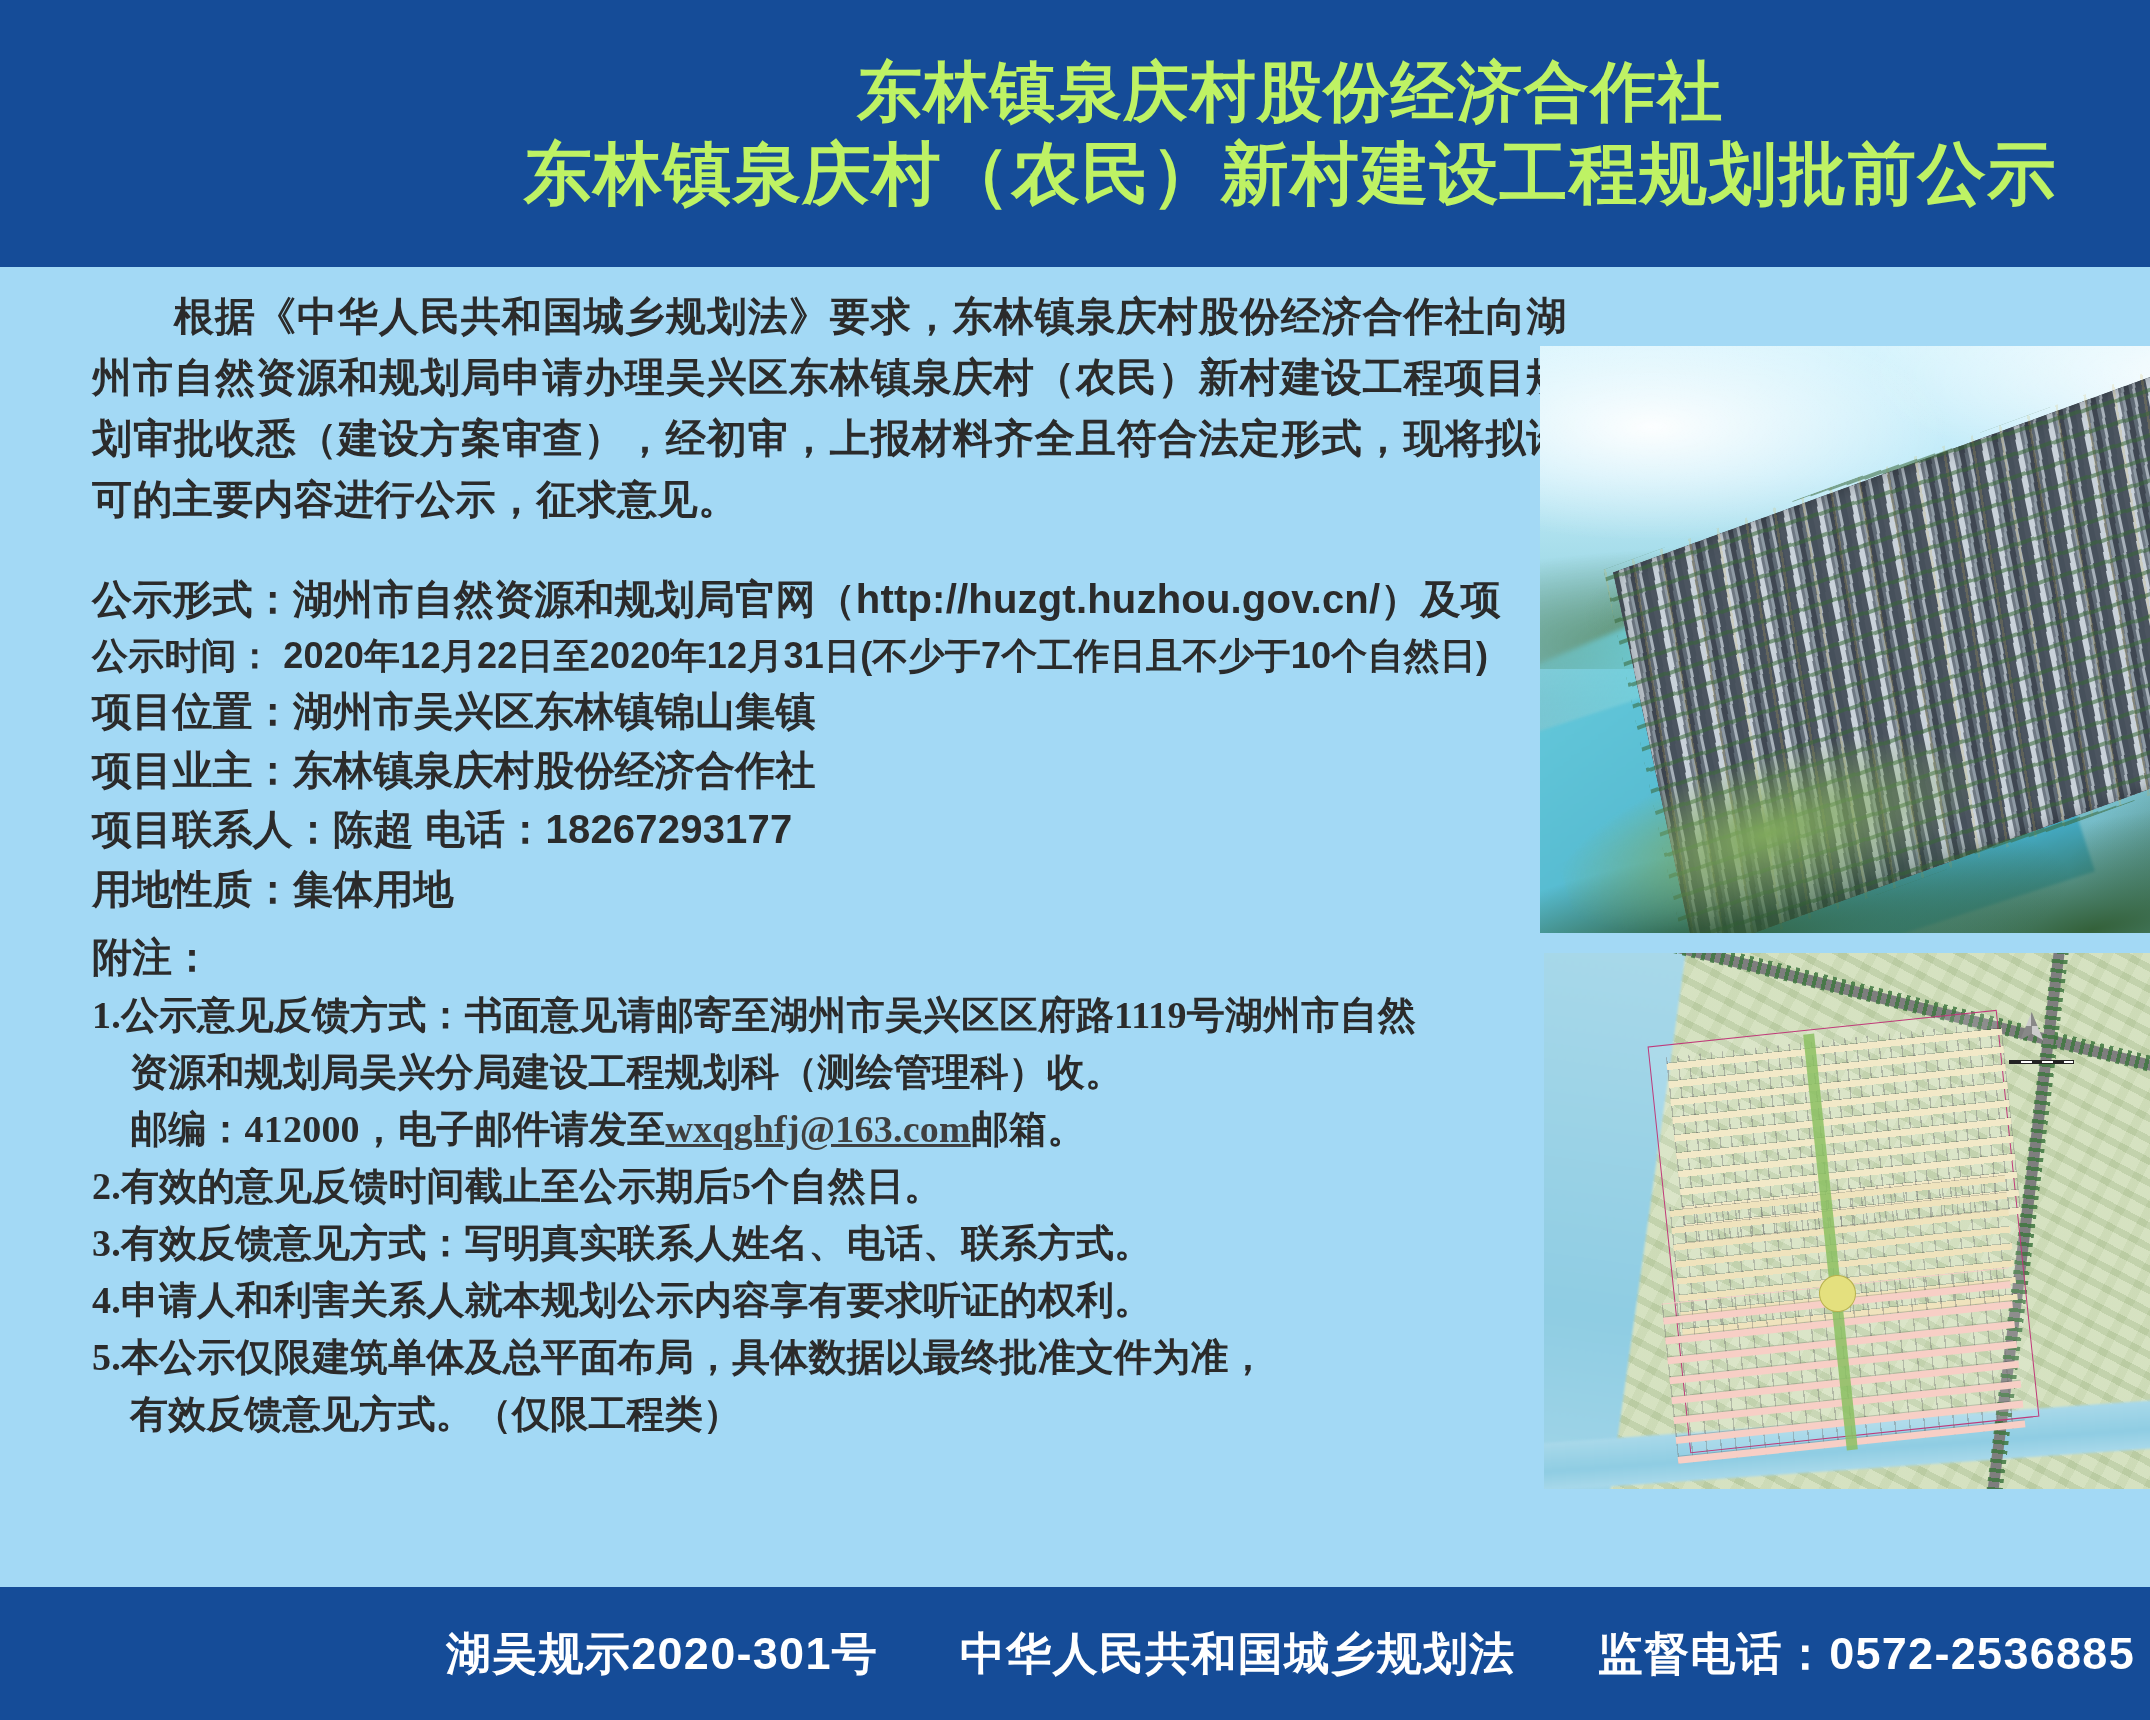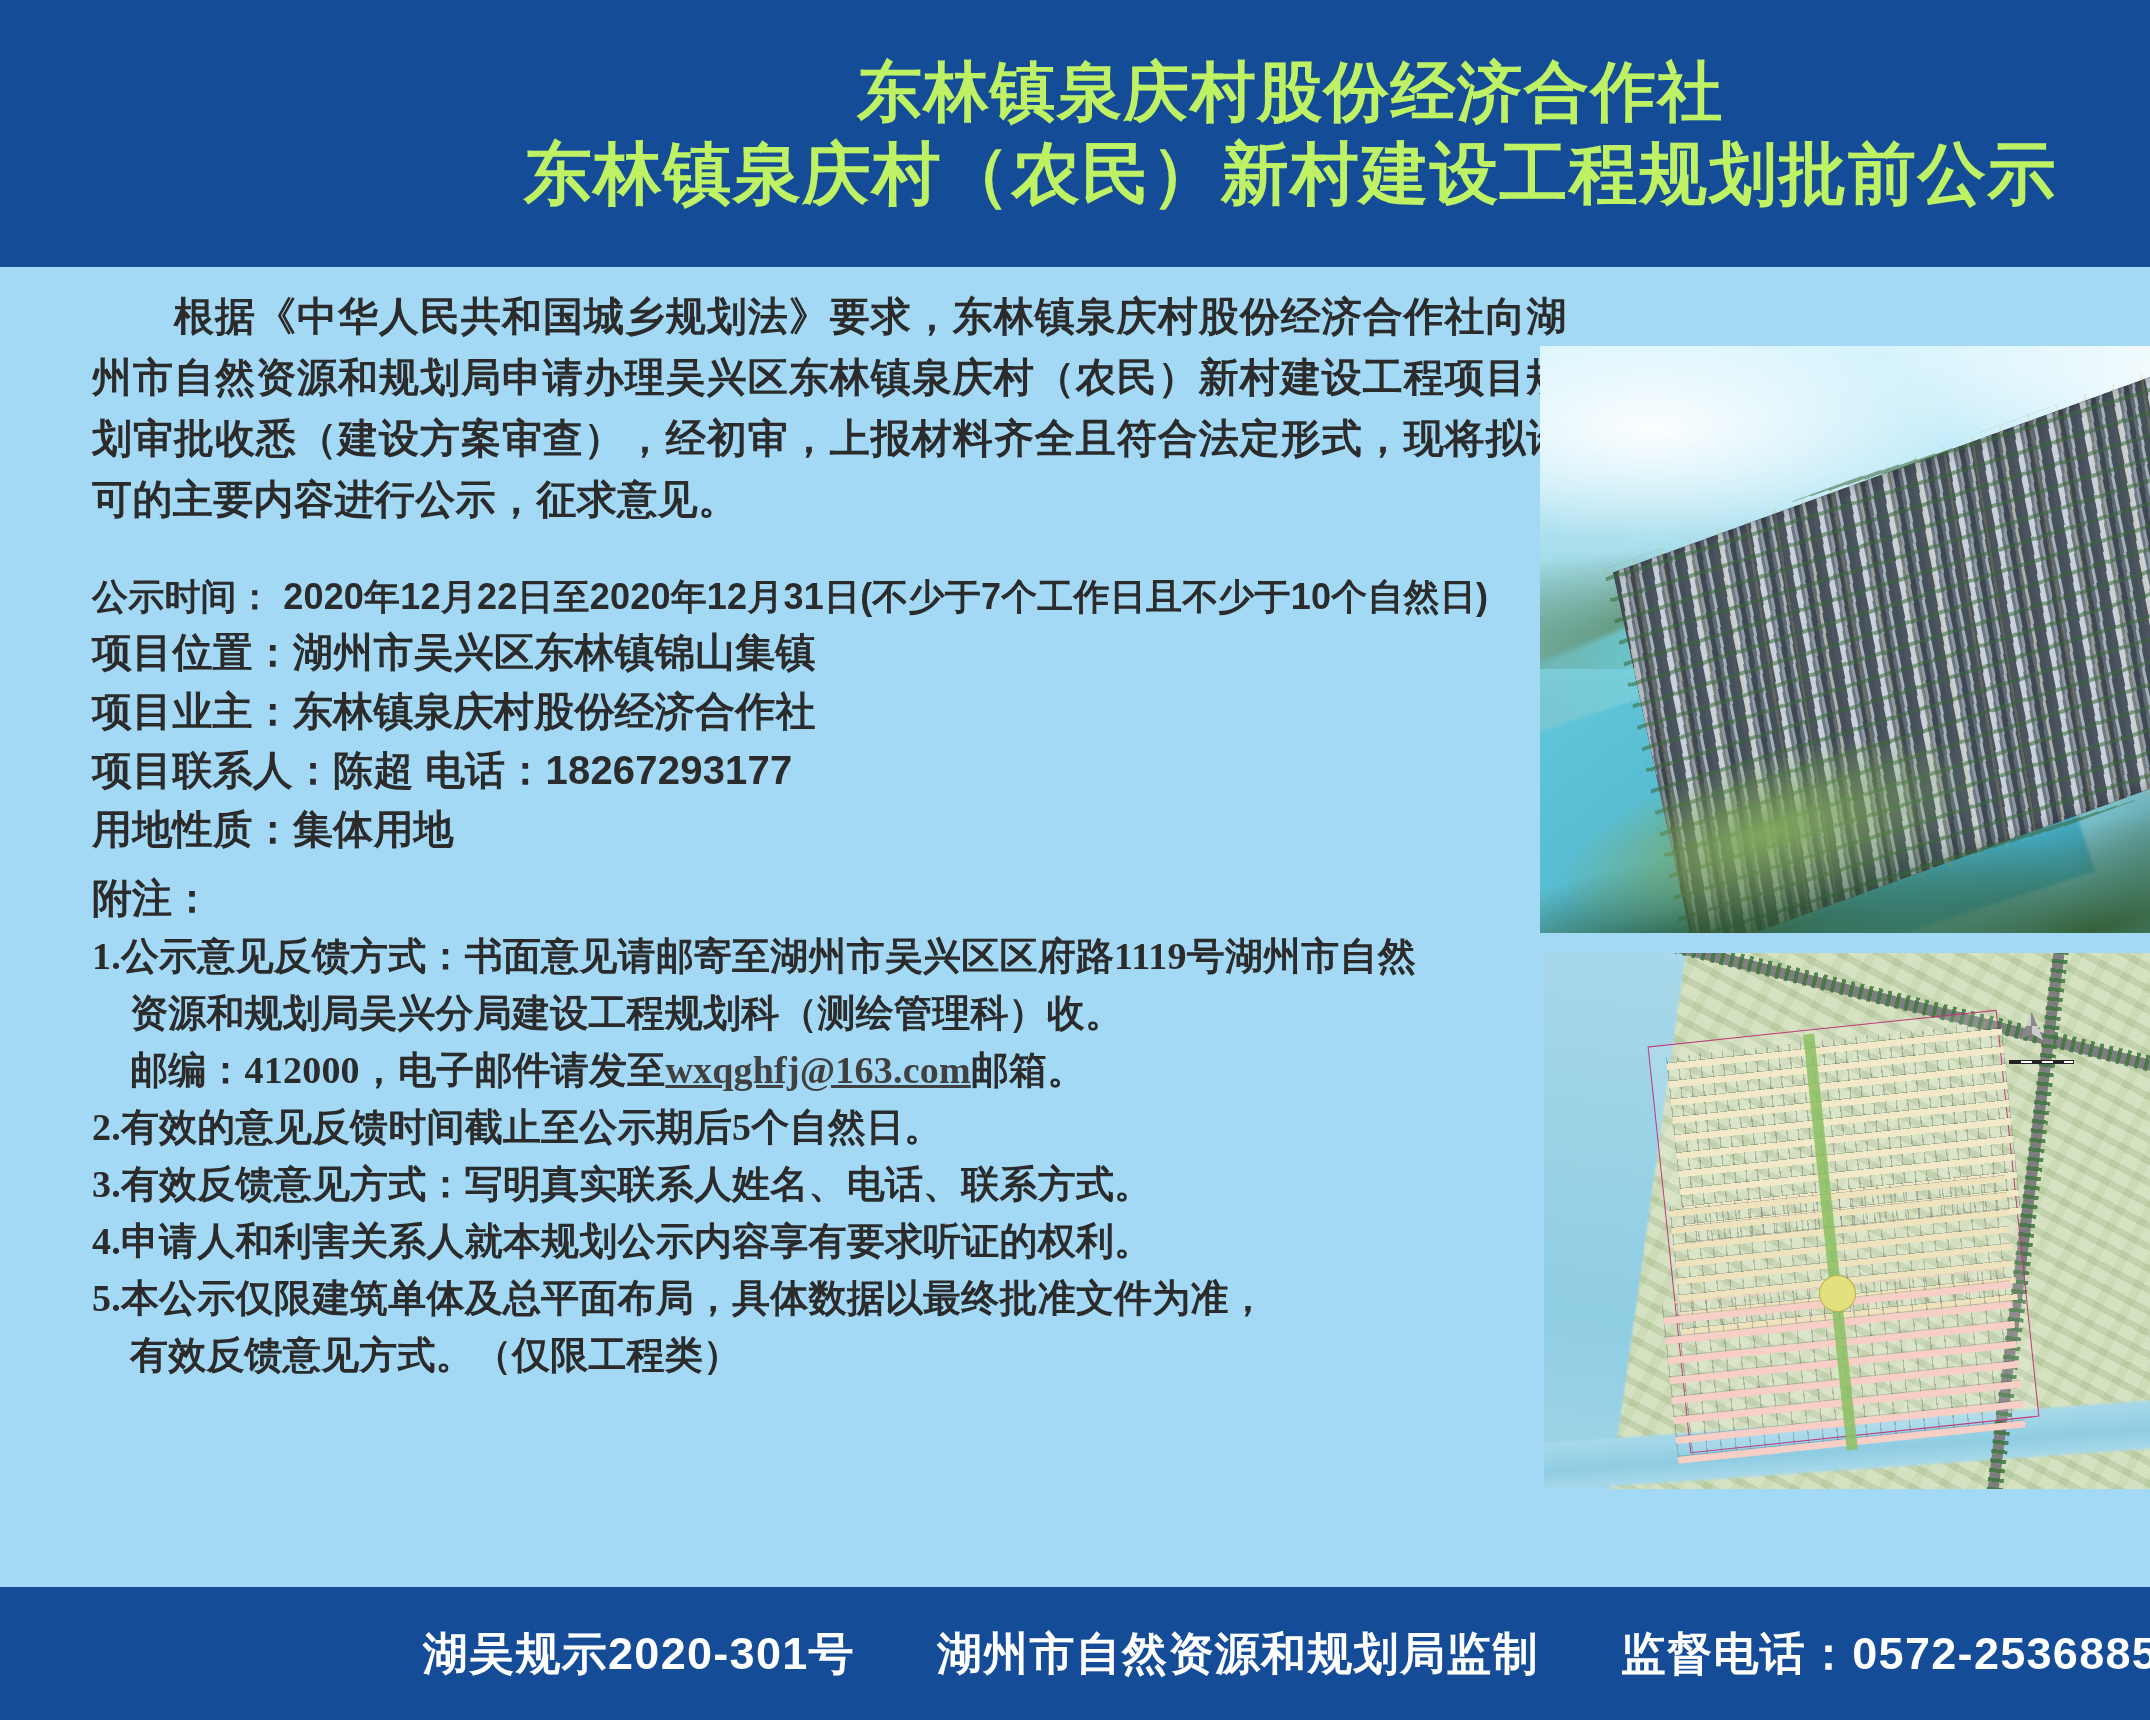--- a/index.html
+++ b/index.html
@@ -277,20 +277,23 @@
   <div class="hdr-line" id="hdr-line-1">东林镇泉庆村股份经济合作社</div>
   <div class="hdr-line" id="hdr-line-2">东林镇泉庆村（农民）新村建设工程规划批前公示</div>
 </div>
 
 <div id="body-area">
 
   <div id="text-col">
 
     <div class="para" id="intro-para">根据《中华人民共和国城乡规划法》要求，东林镇泉庆村股份经济合作社向湖州市自然资源和规划局申请办理吴兴区东林镇泉庆村（农民）新村建设工程项目规划审批收悉（建设方案审查），经初审，上报材料齐全且符合法定形式，现将拟许可的主要内容进行公示，征求意见。</div>
 
+    <div class="kv-line">
+      <span>公示形式：</span><span>湖州市自然资源和规划局官网（http://huzgt.huzhou.gov.cn/）及项</span>
+    </div>
 
     <div class="kv-line" id="notice-time">公示时间： 2020年12月22日至2020年12月31日(不少于7个工作日且不少于10个自然日)</div>
     <div class="kv-line">项目位置：湖州市吴兴区东林镇锦山集镇</div>
     <div class="kv-line">项目业主：东林镇泉庆村股份经济合作社</div>
     <div class="kv-line">项目联系人：陈超  电话：18267293177</div>
     <div class="kv-line">用地性质：集体用地</div>
 
     <div id="attn-title">附注：</div>
 
     <div class="note">1.公示意见反馈方式：书面意见请邮寄至湖州市吴兴区区府路1119号湖州市自然</div>
@@ -332,16 +335,16 @@
     <div class="green-spine"></div>
     <div class="plaza"></div>
     <div class="compass"></div>
     <div class="scalebar"></div>
   </div>
 
 </div>
 
 <div id="footer">
   <div class="ftr-item">湖吴规示2020-301号</div>
-  <div class="ftr-item">湖州市自然资源和规划局监制</div>
+  <div class="ftr-item">中华人民共和国城乡规划法</div>
   <div class="ftr-item">监督电话：0572-2536885</div>
 </div>
 
 
 </body></html>

